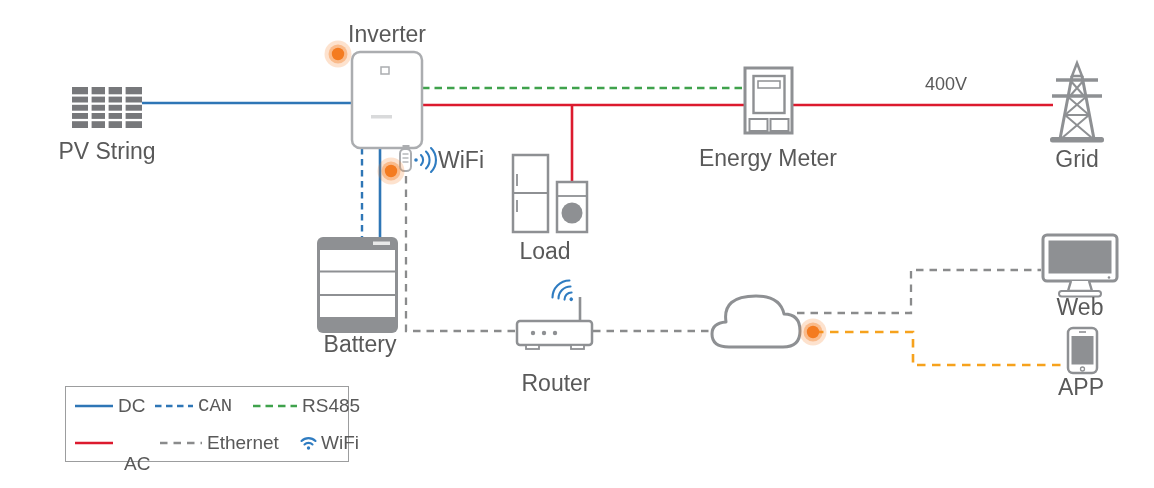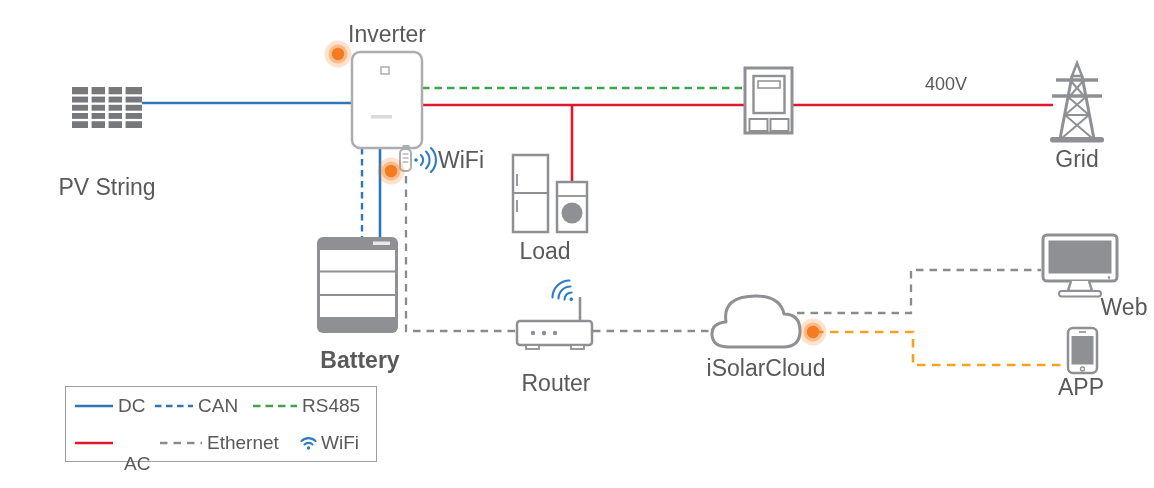--- a/index.html
+++ b/index.html
@@ -19,28 +19,28 @@
   .st-can{stroke:var(--dc);stroke-width:2.4;stroke-dasharray:6.5 4.5;}
   .st-ac{stroke:var(--ac);stroke-width:2.6;}
   .st-rs{stroke:var(--rs485);stroke-width:2.4;stroke-dasharray:7.5 5;}
   .st-eth{stroke:var(--eth);stroke-width:2.3;stroke-dasharray:7.5 6;}
   .st-app{stroke:var(--applink);stroke-width:2.6;stroke-dasharray:8.5 6.5;}
   .dev{stroke:var(--icon);fill:#fff;}
   .dev-l{stroke:var(--icon_light);fill:#fff;}
   .wifi-arc{fill:none;stroke:var(--wifi);stroke-width:2.1;stroke-linecap:round;}
   
   #legend{
-    position:absolute;left:65px;top:386px;width:312px;height:76px;
+    position:absolute;left:65px;top:386px;width:284px;height:76px;
     border:1.5px solid var(--legend_border);box-sizing:border-box;
     display:flex;flex-direction:column;justify-content:center;gap:4px;
   }
   .leg-row{display:flex;align-items:center;height:33px;padding-left:9px;}
   .leg-sample{flex:0 0 auto;margin-right:5px;}
   .leg-label{font-size:19px;color:var(--text);flex:0 0 auto;}
-  .w37{width:37px;} .w55{width:55px;} .w36{width:36px;margin-top:42px;} .w92{width:92px;}
+  .w37{width:37px;} .w55{width:55px;font-family:Liberation Mono, monospace;} .w36{width:36px;margin-top:42px;} .w92{width:92px;}
   .leg-wifi{flex:0 0 auto;margin-right:3px;}
 </style>
 </head>
 <body>
 
 <div id="canvas">
 
   <svg id="gfx" width="1154" height="488" viewBox="0 0 1154 488">
 
     <g>
@@ -172,30 +172,30 @@
       <circle cx="391" cy="171" r="9.5" fill="var(--hotspot)" opacity="0.38"></circle>
       <circle cx="391" cy="171" r="6.2" fill="var(--hotspot)"></circle>
     </g>
     <g>
       <circle cx="813" cy="332" r="13.5" fill="var(--hotspot)" opacity="0.22"></circle>
       <circle cx="813" cy="332" r="9.5" fill="var(--hotspot)" opacity="0.38"></circle>
       <circle cx="813" cy="332" r="6.2" fill="var(--hotspot)"></circle>
     </g>
   </svg>
 
-  <div class="lbl" style="left:107px;top:139px;margin-top:36px;">PV String</div>
+  <div class="lbl" style="left:107px;top:139px;">PV String</div>
   <div class="lbl" style="left:387px;top:22px;">Inverter</div>
   <div class="lbl" style="left:461px;top:148px;">WiFi</div>
-  <div class="lbl" style="left:360px;top:348px;font-weight:bold;">Battery</div>
+  <div class="lbl" style="left:360px;top:332px;">Battery</div>
   <div class="lbl" style="left:545px;top:239px;">Load</div>
+  <div class="lbl" style="left:768px;top:146px;">Energy Meter</div>
   <div class="lbl small" style="left:946px;top:75px;">400V</div>
   <div class="lbl" style="left:1077px;top:147px;">Grid</div>
   <div class="lbl" style="left:556px;top:355px;margin-top:16px;">Router</div>
-  <div class="lbl" style="left:766px;top:356px;">iSolarCloud</div>
-  <div class="lbl" style="left:1080px;top:295px;margin-left:44px;">Web</div>
+  <div class="lbl" style="left:1080px;top:295px;">Web</div>
   <div class="lbl" style="left:1081px;top:375px;">APP</div>
 
   <div id="legend">
     <div class="leg-row">
       <svg class="leg-sample" width="38" height="6">
         <line x1="0" y1="3" x2="38" y2="3" class="st-dc"></line>
       </svg>
       <span class="leg-label w37">DC</span>
       <svg class="leg-sample" width="38" height="6">
         <line x1="0" y1="3" x2="38" y2="3" class="st-can"></line>

